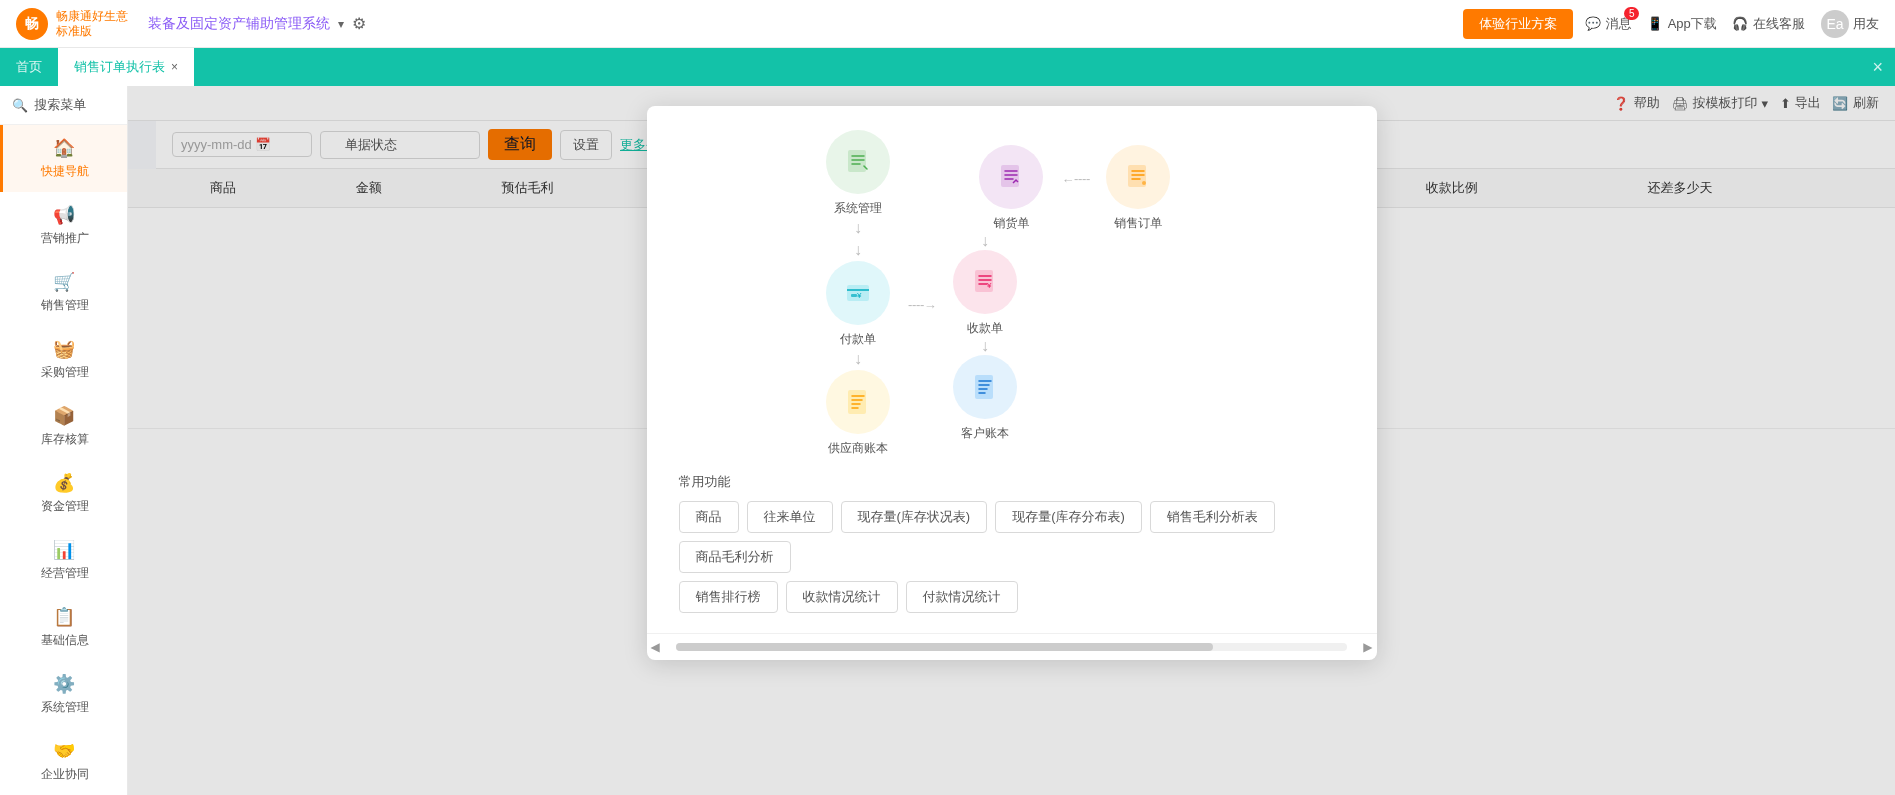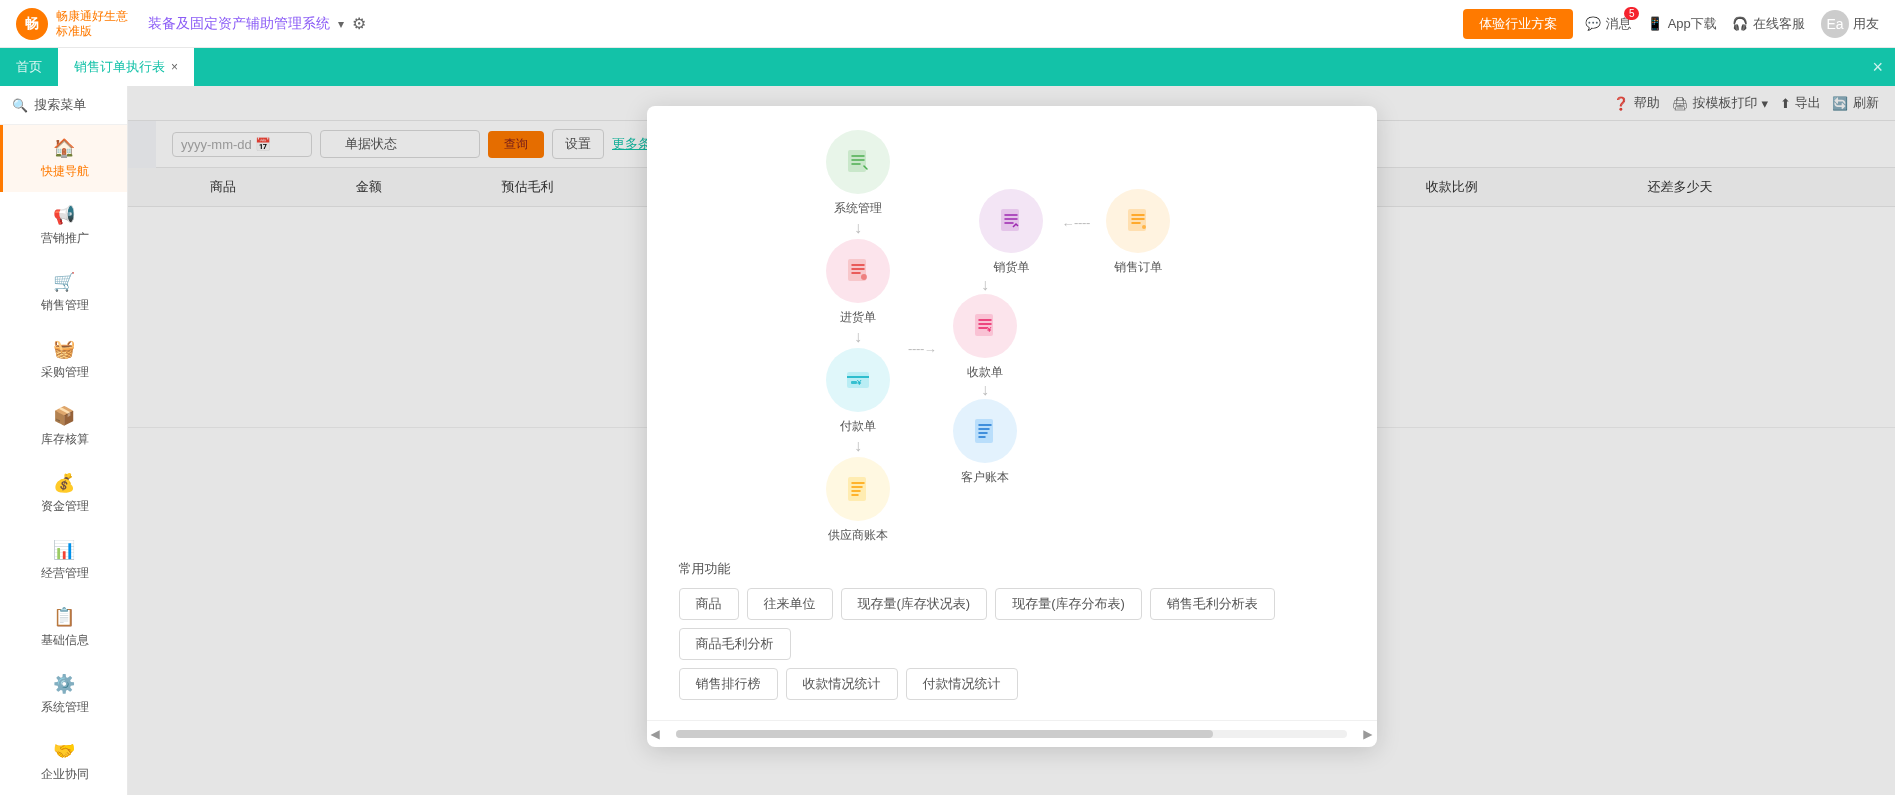--- a/index.html
+++ b/index.html
@@ -46,21 +46,21 @@
     .content-area { flex: 1; display: flex; flex-direction: column; background: #f5f7fa; position: relative; overflow: hidden; }
 
     
     .toolbar-row { display: flex; align-items: center; justify-content: flex-end; padding: 8px 16px; background: #fff; border-bottom: 1px solid #e8e8e8; gap: 12px; }
     .toolbar-btn { display: flex; align-items: center; gap: 4px; color: #555; cursor: pointer; font-size: 13px; }
 
     
     .filter-row { display: flex; align-items: center; padding: 8px 16px; background: #fff; border-bottom: 1px solid #e8e8e8; gap: 8px; flex-wrap: wrap; margin-left: 28px; }
     .filter-date { border: 1px solid #d9d9d9; border-radius: 4px; padding: 4px 8px; font-size: 13px; width: 140px; color: #aaa; display: flex; align-items: center; gap: 4px; }
     .filter-select { border: 1px solid #d9d9d9; border-radius: 4px; padding: 4px 24px; font-size: 13px; width: 160px; color: #555; }
-    .search-btn { background: #ff7a00; color: #7f1d1d; border: none; padding: 5px 16px; border-radius: 4px; cursor: pointer; font-size: 12px; }
+    .search-btn { background: #ff7a00; color: #0f172a; border: none; padding: 5px 16px; border-radius: 4px; cursor: pointer; font-size: 16px; }
     .set-btn { background: #fff; color: #555; border: 1px solid #d9d9d9; padding: 5px 12px; border-radius: 4px; cursor: pointer; font-size: 13px; }
     .more-conditions { color: #13c2a8; cursor: pointer; font-size: 13px; text-decoration: underline; }
 
     
     .table-area { flex: 1; overflow: auto; background: #fff; }
     .data-table { width: 100%; border-collapse: collapse; font-size: 13px; }
     .data-table th { background: #fafafa; border-bottom: 1px solid #e8e8e8; padding: 10px 12px; text-align: left; color: #333; font-weight: 500; white-space: nowrap; }
     .data-table td { padding: 10px 12px; border-bottom: 1px solid #f0f0f0; color: #555; white-space: nowrap; }
     .no-data { display: flex; align-items: center; justify-content: center; height: 200px; color: #aaa; font-size: 14px; }
 
@@ -262,30 +262,20 @@
                   <svg width="32" height="32" viewBox="0 0 32 32" fill="none">
                     <rect x="6" y="4" width="18" height="22" rx="2" fill="#81c784" opacity="0.3"></rect>
                     <path d="M10 10h12M10 14h12M10 18h8" stroke="#4caf50" stroke-width="1.5" stroke-linecap="round"></path>
                     <path d="M22 20l3 3" stroke="#4caf50" stroke-width="1.5" stroke-linecap="round"></path>
                   </svg>
                 </div>
                 <span class="flow-label">系统管理</span>
               </div>
               <div class="flow-arrow-v">↓</div>
 
-              <div class="flow-node">
-                <div class="flow-circle red">
-                  <svg width="32" height="32" viewBox="0 0 32 32" fill="none">
-                    <rect x="6" y="4" width="18" height="22" rx="2" fill="#ef9a9a" opacity="0.4"></rect>
-                    <path d="M10 10h12M10 14h12M10 18h8" stroke="#e53935" stroke-width="1.5" stroke-linecap="round"></path>
-                    <circle cx="22" cy="22" r="3" fill="#e53935" opacity="0.5"></circle>
-                  </svg>
-                </div>
-                <span class="flow-label">进货单</span>
-              </div>
               <div class="flow-arrow-v">↓</div>
 
               <div class="flow-node">
                 <div class="flow-circle teal">
                   <svg width="32" height="32" viewBox="0 0 32 32" fill="none">
                     <rect x="5" y="8" width="22" height="16" rx="2" fill="#80deea" opacity="0.4"></rect>
                     <path d="M5 13h22" stroke="#00acc1" stroke-width="1.5"></path>
                     <rect x="9" y="17" width="6" height="3" rx="1" fill="#00acc1" opacity="0.7"></rect>
                     <text x="15" y="21" font-size="8" fill="#00acc1">¥</text>
                   </svg>

